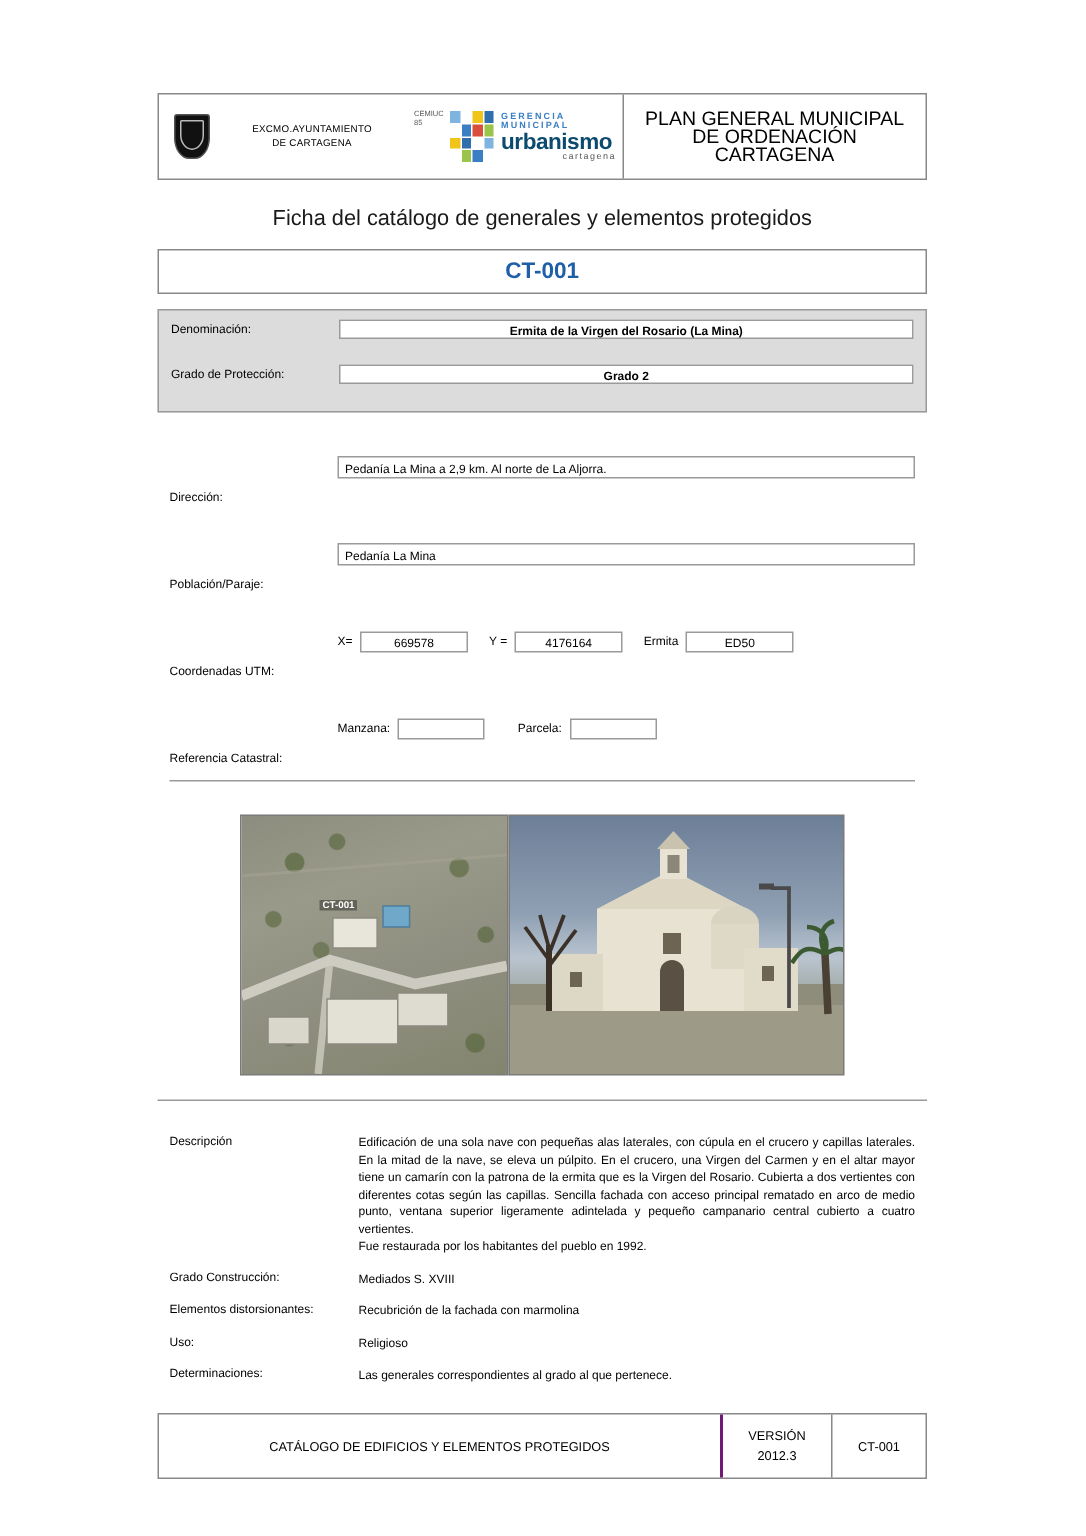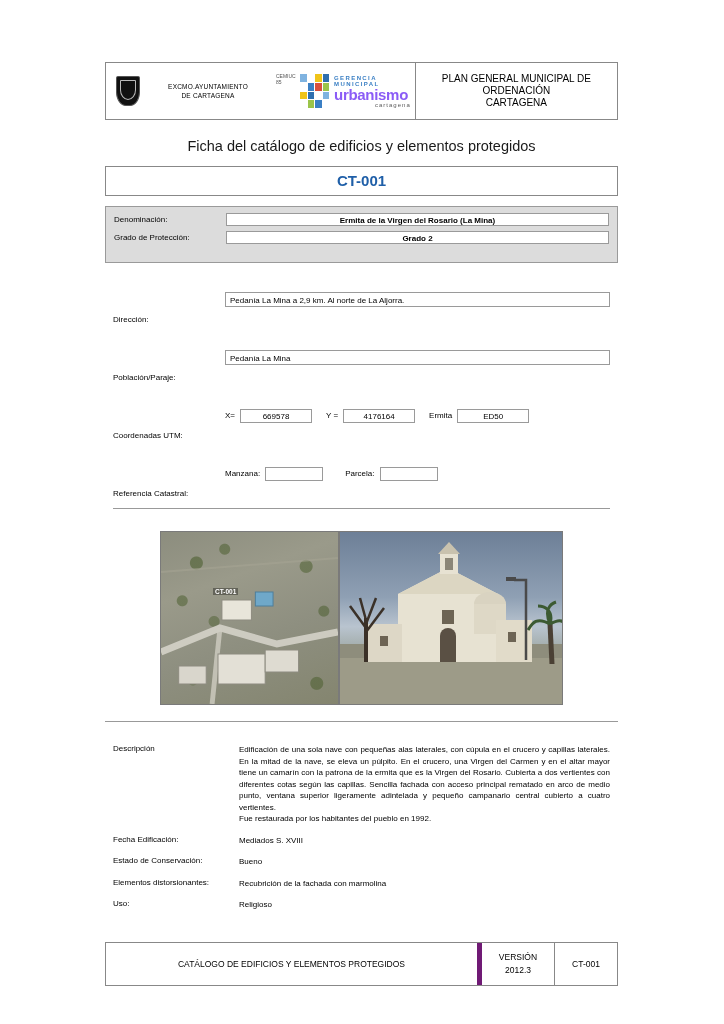--- a/index.html
+++ b/index.html
@@ -88,21 +88,21 @@
     line-height: 1;
   }
   .urb-top {
     font-size: 6px;
     color: #3a7fc4;
     letter-spacing: 1.4px;
     font-weight: bold;
   }
   .urb-main {
     font-size: 15px;
-    color: #8b5cf6;
+    color: #0c4a6e;
     font-weight: bold;
     letter-spacing: -0.3px;
   }
   .urb-sub {
     font-size: 6px;
     color: #5a5a5a;
     text-align: right;
     letter-spacing: 1px;
   }
   .cenic {
@@ -111,21 +111,21 @@
     position: relative;
     top: -12px;
     left: -2px;
   }
   .header-right {
     flex: 1 1 auto;
     display: flex;
     align-items: center;
     justify-content: center;
     text-align: center;
-    font-size: 10px;
+    font-size: 13px;
     line-height: 12px;
     padding: 0 6px;
     box-sizing: border-box;
   }
 
   
   .doc-title {
     text-align: center;
     font-size: 14.5px;
     margin-top: 18px;
@@ -144,21 +144,21 @@
   
   .grey-block {
     margin-top: 10px;
     background: #dcdcdc;
     border: 1px solid #9a9a9a;
     padding: 6px 8px 8px 8px;
   }
   .grey-row {
     display: flex;
     align-items: center;
-    margin-bottom: 5px;
+    margin-bottom: 17px;
   }
   .grey-row:last-child { margin-bottom: 10px; }
   .grey-label {
     font-size: 8px;
     width: 112px;
     flex: 0 0 112px;
   }
   .field {
     background: #ffffff;
     border: 1px solid #9a9a9a;
@@ -297,21 +297,21 @@
     display: flex;
     border: 1px solid #888;
     box-sizing: border-box;
   }
   .footer-main {
     flex: 1 1 auto;
     display: flex;
     align-items: center;
     justify-content: center;
     font-size: 8.5px;
-    border-right: 5px solid #701a75;
+    border-right: 2px solid #701a75;
     text-align: right;
   }
   .footer-version {
     flex: 0 0 72px;
     display: flex;
     flex-direction: column;
     align-items: center;
     justify-content: center;
     font-size: 8.5px;
     border-right: 1px solid #888;
@@ -366,21 +366,21 @@
         </div>
       </div>
       <div class="header-right">
         <div>
           <div>PLAN GENERAL MUNICIPAL DE ORDENACIÓN</div>
           <div>CARTAGENA</div>
         </div>
       </div>
     </div>
 
-    <div class="doc-title">Ficha del catálogo de edificios y elementos protegidos</div>
+    <div class="doc-title">Ficha del catálogo de generales y elementos protegidos</div>
 
     <div class="code-box">CT-001</div>
 
     <div class="grey-block">
       <div class="grey-row">
         <div class="grey-label">Denominación:</div>
         <div class="field field-center grey-field">Ermita de la Virgen del Rosario (La Mina)</div>
       </div>
       <div class="grey-row">
         <div class="grey-label">Grado de Protección:</div>
@@ -469,34 +469,34 @@
 
     <div class="desc-block">
       <div class="desc-row">
         <div class="desc-label">Descripción</div>
         <div class="desc-value">
           <div>Edificación de una sola nave con pequeñas alas laterales, con cúpula en el crucero y capillas laterales. En la mitad de la nave, se eleva un púlpito. En el crucero, una Virgen del Carmen y en el altar mayor tiene un camarín con la patrona de la ermita que es la Virgen del Rosario. Cubierta a dos vertientes con diferentes cotas según las capillas. Sencilla fachada con acceso principal rematado en arco de medio punto, ventana superior ligeramente adintelada y pequeño campanario central cubierto a cuatro vertientes.</div>
           <div class="p2">Fue  restaurada por los habitantes del pueblo en 1992.</div>
         </div>
       </div>
       <div class="desc-row">
-        <div class="desc-label">Fecha Edificación:</div>
+        <div class="desc-label">Grado Construcción:</div>
         <div class="desc-value">Mediados S. XVIII</div>
-      </div>
-      <div class="desc-row">
-        <div class="desc-label">Estado de Conservación:</div>
-        <div class="desc-value">Bueno</div>
       </div>
       <div class="desc-row">
         <div class="desc-label">Elementos distorsionantes:</div>
         <div class="desc-value">Recubrición de la fachada con marmolina</div>
       </div>
       <div class="desc-row">
         <div class="desc-label">Uso:</div>
         <div class="desc-value">Religioso</div>
+      </div>
+      <div class="desc-row">
+        <div class="desc-label">Determinaciones:</div>
+        <div class="desc-value">Las generales correspondientes al grado al que pertenece.</div>
       </div>
     </div>
 
   </div>
 
   <div class="footer">
     <div class="footer-main">CATÁLOGO DE EDIFICIOS Y  ELEMENTOS PROTEGIDOS</div>
     <div class="footer-version">
       <div>VERSIÓN</div>
       <div>2012.3</div>

